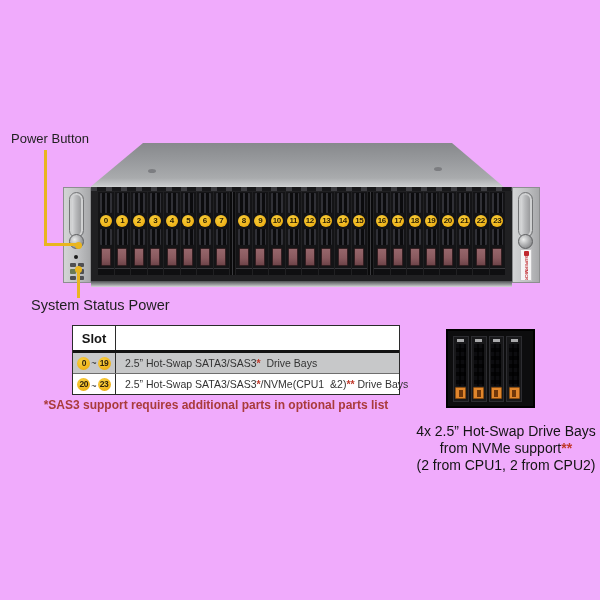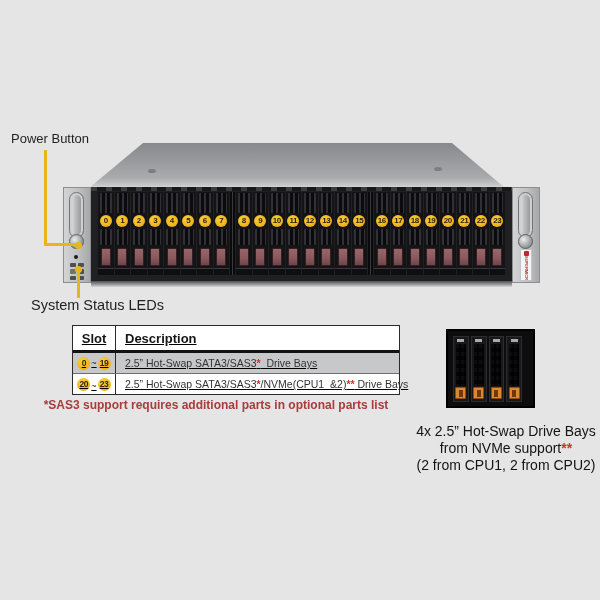--- a/index.html
+++ b/index.html
@@ -1,17 +1,17 @@
 <!DOCTYPE html>
 <html style="--callout-yellow: #e9b51f; --badge-yellow: #f1b61d; --note-red: #a93b3b; --asterisk-red: #c0392b; --table-row-gray: #c7c8c9; --latch-mauve: #8a5a5f; --nvme-latch-orange: #e0862c;"><head>
 <meta charset="utf-8">
 <style>
   html,body{margin:0;padding:0;background:#fff;}
   #stage{
-    position:relative;width:600px;height:600px;background:#e5e5e5;
+    position:relative;width:600px;height:600px;background:#f0abfc;
     font-family:"Liberation Sans", sans-serif;overflow:hidden;
   }
   .abs{position:absolute;}
 
   
   .callout-label{color:#1f1f1f;font-weight:400;}
   #power-label{left:11px;top:131px;font-size:13px;}
   #status-label{left:31px;top:297px;font-size:14.5px;}
   .yline{background:var(--callout-yellow,#e9b51f);z-index:30;}
   #line-v1{left:44px;top:150px;width:3px;height:96px;}
@@ -93,21 +93,21 @@
     border:1px solid #341f22;box-sizing:border-box;
   }
   .bay-bottom{flex:1;margin-top:2px;border-top:1px solid #3a3a3e;background:#0f0f11;}
   .group-sep{width:5px;background:linear-gradient(90deg,#0a0a0b 0 40%,#3a3a3e 50%,#0a0a0b 60%);}
   #bottom-rail{
     left:91px;top:281px;width:421px;height:6px;
     background:linear-gradient(180deg,#4e5052,#9b9d9f 60%,#d6d7d8);z-index:3;
   }
 
   
-  #spec-table{left:72px;top:325px;width:328px;border:1.5px solid #2b2b2b;background:#fff;box-sizing:border-box;text-decoration:underline;}
+  #spec-table{left:72px;top:325px;width:328px;border:1.5px solid #2b2b2b;background:#fff;box-sizing:border-box;}
   .trow{display:flex;align-items:stretch;}
   #thead{height:24px;border-bottom:3px solid #121212;}
   .slot-col{width:43px;border-right:1.5px solid #2b2b2b;box-sizing:border-box;display:flex;align-items:center;justify-content:center;gap:1px;}
   .desc-col{flex:1;display:flex;align-items:center;padding-left:9px;white-space:pre;min-width:0;}
   #thead .slot-col,#thead .desc-col{font-size:13px;font-weight:bold;color:#151515;}
   .drow{height:20px;font-size:10.5px;color:#333;}
   #row-0{background:var(--table-row-gray,#c7c8c9);}
   #row-1{background:#ffffff;border-top:1px solid #6e6e6e;}
   .slot-badge{
     min-width:13px;height:13px;border-radius:50%;padding:0 1px;box-sizing:border-box;
@@ -144,21 +144,21 @@
   }
   .ntray-latch i{display:block;width:4px;height:7px;background:#6f370b;}
   #nvme-caption{left:413px;top:423px;width:186px;text-align:center;font-size:14px;line-height:17px;color:#141414;}
 </style>
 </head>
 <body>
 
 <div id="stage">
 
   <div class="abs callout-label" id="power-label">Power Button</div>
-  <div class="abs callout-label" id="status-label">System Status LEDs</div>
+  <div class="abs callout-label" id="status-label">System Status Power</div>
 
   <div class="abs yline" id="line-v1"></div>
   <div class="abs yline" id="line-h1"></div>
   <div class="abs yline" id="line-v2"></div>
   <div class="abs ydot" id="dot-pwr"></div>
   <div class="abs ydot" id="dot-led"></div>
 
   <div class="abs" id="chassis-top"></div>
   <div class="abs top-screw" id="screw-a"></div>
   <div class="abs top-screw" id="screw-b"></div>
@@ -405,21 +405,20 @@
     <div class="knurl"></div>
     <div id="brand-strip">
       <span id="brand-mark"></span>
       <span id="brand-text">SUPERMICRO</span>
     </div>
   </div>
 
   <div class="abs" id="spec-table">
     <div class="trow" id="thead">
       <div class="slot-col">Slot</div>
-      <div class="desc-col">Description</div>
     </div>
     <div class="trow drow" id="row-0">
       <div class="slot-col">
         <span class="slot-badge">0</span>
         <span class="slot-sep">~</span>
         <span class="slot-badge">19</span>
       </div>
       <div class="desc-col">
         <span>2.5” Hot-Swap SATA3/SAS3</span><span class="star">*</span><span>  Drive Bays</span>
       </div>

